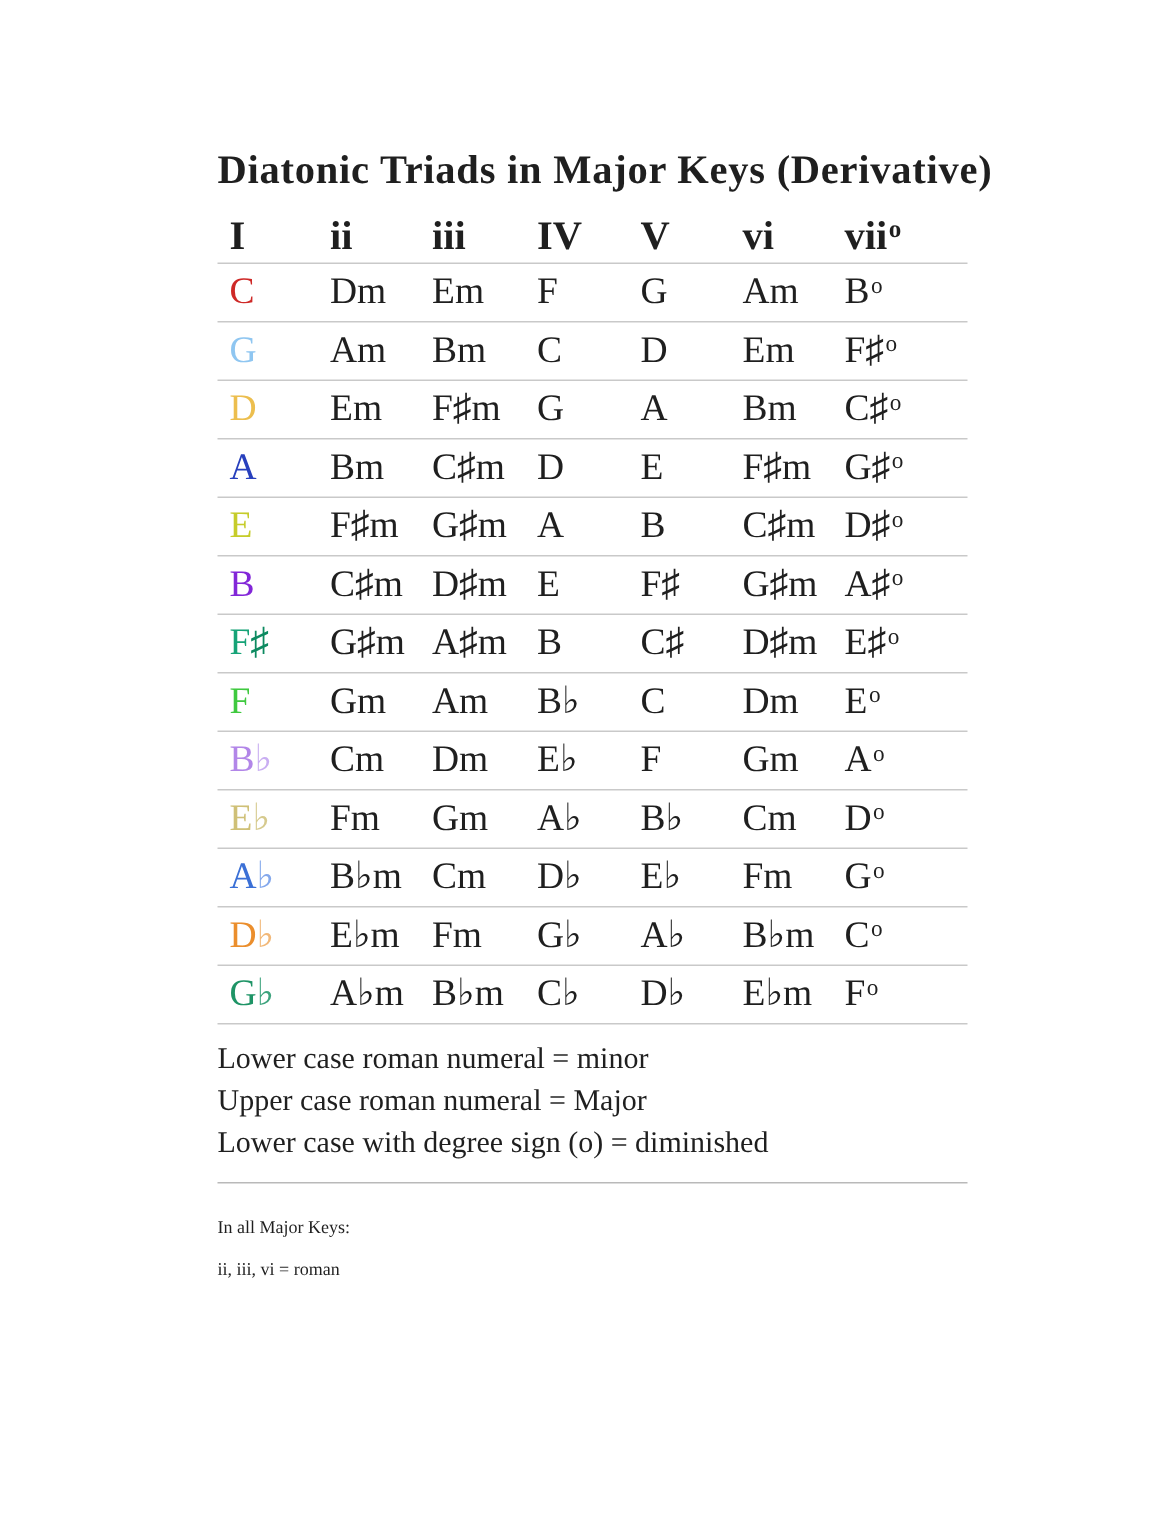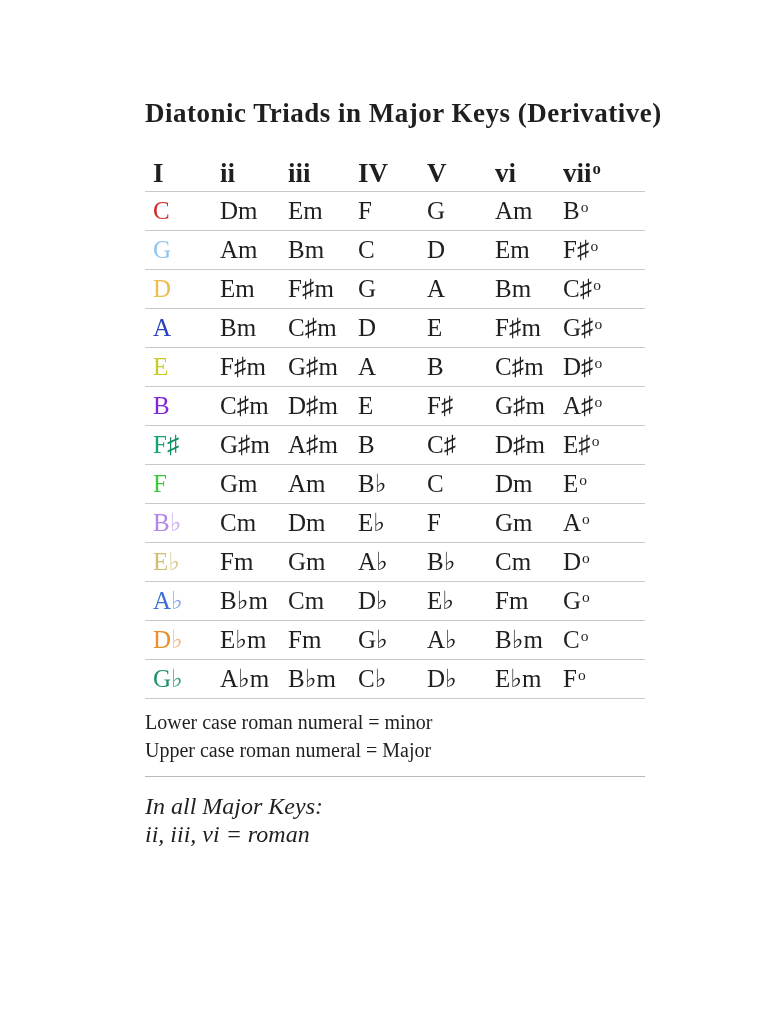--- a/index.html
+++ b/index.html
@@ -20,21 +20,21 @@
     left: 145px;
     top: 98px;
     width: 500px;
   }
   .title {
     font-size: 27px;
     font-weight: bold;
     text-align: center;
     letter-spacing: 0.5px;
     white-space: nowrap;
-    margin-bottom: 26px;
+    margin-bottom: 10px;
   }
   .grid-row {
     display: grid;
     grid-template-columns: 67px 68px 70px 69px 68px 68px 82px;
     padding-left: 8px;
     align-items: center;
   }
   .thead {
     height: 36px;
     border-bottom: 1px solid #c9c9c9;
@@ -68,23 +68,22 @@
     font-size: 20px;
     line-height: 28px;
   }
   .divider {
     border: none;
     border-top: 1px solid #b9b9b9;
     margin: 12px 0 0 0;
   }
   .notes {
     margin-top: 15px;
-    font-size: 24px;
+    font-size: 12px;
     line-height: 28px;
-    font-style: italic;
   }
 </style>
 </head>
 <body>
 
 <div class="sheet">
 
   <div class="title">Diatonic Triads in Major Keys (Derivative)</div>
 
   <div class="grid-row thead">
@@ -213,20 +212,21 @@
         <div class="cell">C♭</div>
         <div class="cell">D♭</div>
         <div class="cell">E♭m</div>
         <div class="cell">F<sup class="dim-sup">o</sup></div>
       </div>
     </div>
 
   <div class="legend">
     <div>Lower case roman numeral = minor</div>
     <div>Upper case roman numeral = Major</div>
+    <div>Lower case with degree sign (o) = diminished</div>
   </div>
 
   <hr class="divider">
 
   <div class="notes">
     <div>In all Major Keys:</div>
     <div>ii, iii, vi = roman</div>
   </div>
 
 </div>

